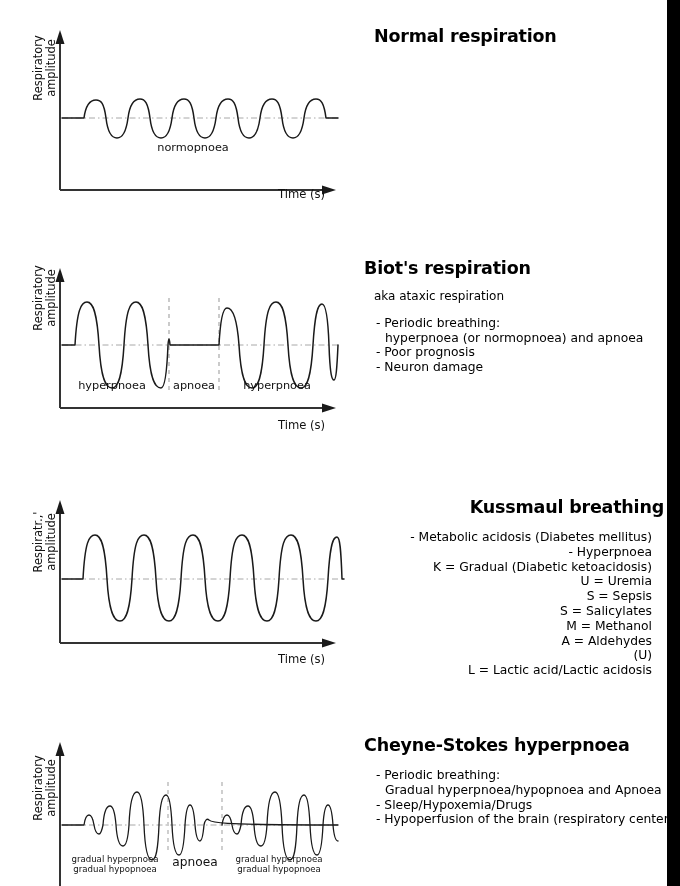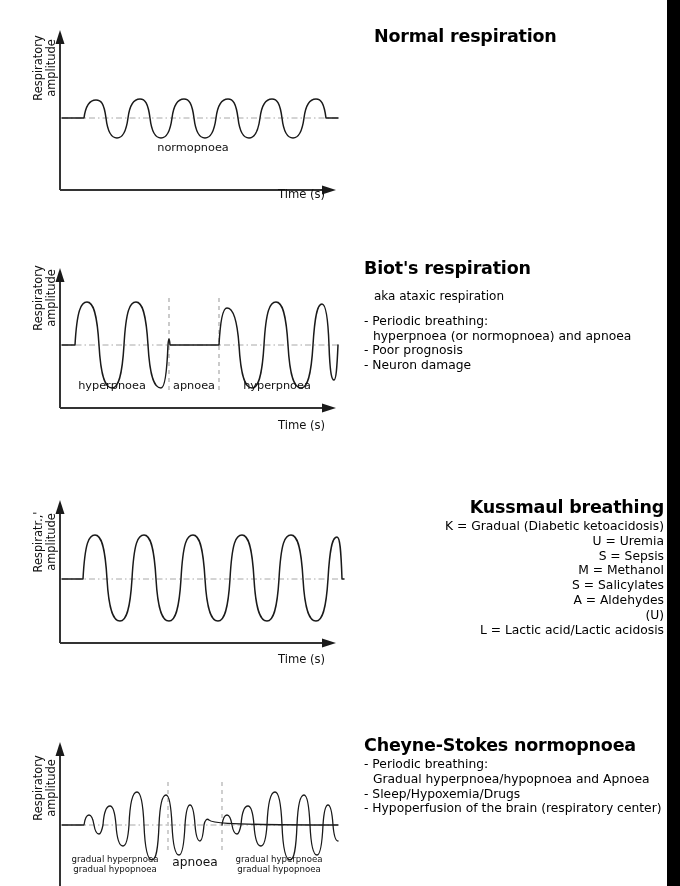--- a/index.html
+++ b/index.html
@@ -53,21 +53,21 @@
     margin: 0 0 1px 0;
     white-space: nowrap;
   }
   .chart-sub {
     font-size: 12px;
     line-height: 14.8px;
     margin: 10px;
     white-space: nowrap;
   }
   .bullets {
-    margin: 0;
+    margin: 12px;
     padding: 0;
     list-style: none;
   }
   .bullets li {
     font-size: 12.3px;
     line-height: 14.8px;
     white-space: nowrap;
   }
   .bullets li.indent {
     padding-left: 9px;
@@ -239,25 +239,27 @@
       <span>Respiratr.,'</span><br>
       <span>amplitude</span>
     </div>
 
     <div class="xlabel" style="left:278px; top:172px;">Time (s)</div>
   </div>
 
   <div class="panel-text" style="top:17px;text-align:right;">
     <h2 class="chart-title">Kussmaul breathing</h2>
     <ul class="bullets">
+      <li>- Metabolic acidosis (Diabetes mellitus)</li>
+      <li>- Hyperpnoea</li>
       <li>K = Gradual (Diabetic ketoacidosis)</li>
       <li>U = Uremia</li>
       <li>S = Sepsis</li>
+      <li>S = Salicylates</li>
       <li>M = Methanol</li>
-      <li>S = Salicylates</li>
       <li>A = Aldehydes</li>
       <li>(U)</li>
       <li>L = Lactic acid/Lactic acidosis</li>
     </ul>
   </div>
 </div>
 
 <div class="panel" style="top:730px;height:156px;">
 
   <div class="panel-chart">
@@ -305,21 +307,21 @@
       <span>gradual hypopnoea</span>
     </div>
     <div class="region-label mid" style="left:168px; top:126px; width:54px;">apnoea</div>
     <div class="region-label small" style="left:226px; top:124px; width:106px;">
       <span>gradual hyperpnoea</span><br>
       <span>gradual hypopnoea</span>
     </div>
   </div>
 
   <div class="panel-text" style="top:5px;">
-    <h2 class="chart-title">Cheyne-Stokes normopnoea</h2>
+    <h2 class="chart-title">Cheyne-Stokes hyperpnoea</h2>
     <ul class="bullets">
       <li>- Periodic breathing:</li>
       <li class="indent">Gradual hyperpnoea/hypopnoea and Apnoea</li>
       <li>- Sleep/Hypoxemia/Drugs</li>
       <li>- Hypoperfusion of the brain (respiratory center)</li>
     </ul>
   </div>
 </div>
 
 </body></html>

